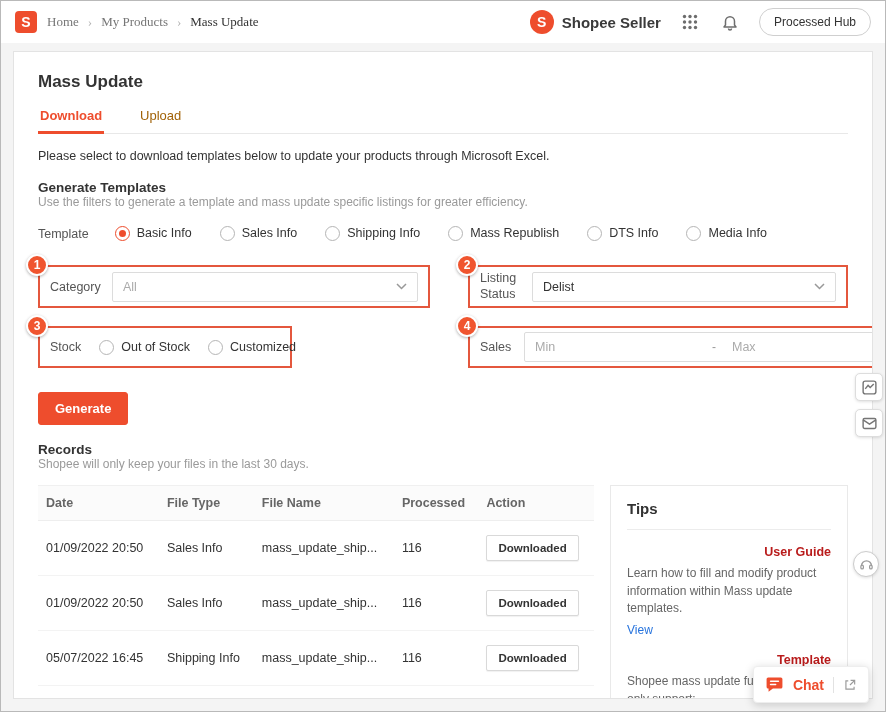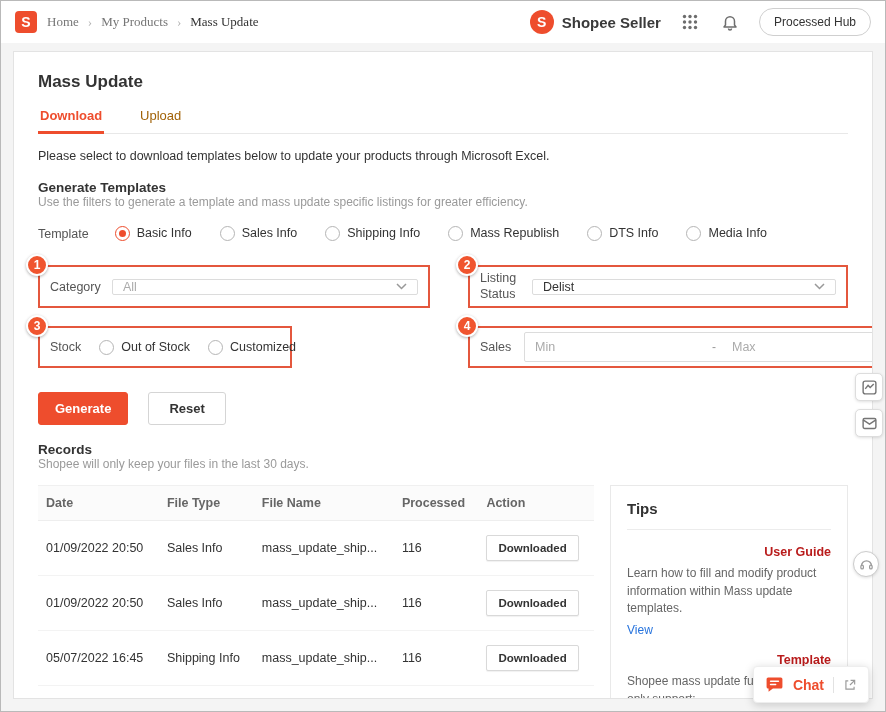--- a/index.html
+++ b/index.html
@@ -46,21 +46,21 @@
   .fcol-left{width:392px;flex:0 0 auto;display:flex;}
   .fcol-right{flex:1;display:flex;}
   .ann-box{border:2px solid #e4573d;position:relative;display:flex;align-items:center;padding:4px 10px;min-height:38px;flex:1;}
   .ann-box.stock{flex:0 0 auto;width:254px;}
   .badge{position:absolute;top:-13px;left:-14px;width:22px;height:22px;border-radius:50%;background:#f0552f;color:#fff;font-size:12px;font-weight:bold;display:flex;align-items:center;justify-content:center;border:2px solid #fff;box-shadow:0 1px 3px rgba(0,0,0,.3);z-index:3;}
   .flabel{font-size:12.5px;color:#555;flex:0 0 auto;}
   .flabel.cat{width:62px;}
   .flabel.ls{width:52px;line-height:1.25;}
   .flabel.stock-l{margin-right:18px;}
   .flabel.sales-l{width:44px;}
-  .select{flex:1;border:1px solid #dcdcdc;border-radius:2px;height:16px;display:flex;align-items:center;justify-content:space-between;padding:0 10px;font-size:12.5px;color:#333;cursor:pointer;background:#fff;}
+  .select{flex:1;border:1px solid #dcdcdc;border-radius:2px;height:30px;display:flex;align-items:center;justify-content:space-between;padding:0 10px;font-size:12.5px;color:#333;cursor:pointer;background:#fff;}
   .select .val.placeholder{color:#ababab;}
   .chev{display:flex;color:#999;}
   .sales-group{flex:1;border:1px solid #dcdcdc;border-radius:2px;height:30px;display:flex;align-items:center;background:#fff;}
   .sales-group input{border:none;outline:none;flex:1;min-width:0;padding:0 10px;font-size:12.5px;font-family:inherit;color:#333;background:transparent;}
   .sales-group input::placeholder{color:#ababab;}
   .sales-sep{color:#999;font-size:12px;padding:0 6px;}
 
   .actions{display:flex;gap:20px;margin-top:24px;}
   .btn-primary{background:#ee4d2d;color:#fff;border:1px solid #ee4d2d;border-radius:3px;padding:8px 16px;font-size:13px;font-weight:bold;cursor:pointer;}
   .btn-secondary{background:#fff;color:#333;border:1px solid #d5d5d5;border-radius:3px;padding:8px 20px;font-size:13px;font-weight:bold;cursor:pointer;}
@@ -236,21 +236,20 @@
                 <span class="sales-sep">-</span>
                 <input type="text" placeholder="Max" style="">
               </div>
             </div>
           </div>
         </div>
       </div>
 
       <div class="actions">
         <button class="btn-primary">Generate</button>
-        <button class="btn-secondary">Reset</button>
       </div>
 
       <h2 class="sec-title">Records</h2>
       <p class="sec-sub">Shopee will only keep your files in the last 30 days.</p>
 
       <div class="bottom">
         <table class="rec-table">
           <thead>
             <tr>
               <th>Date</th>

